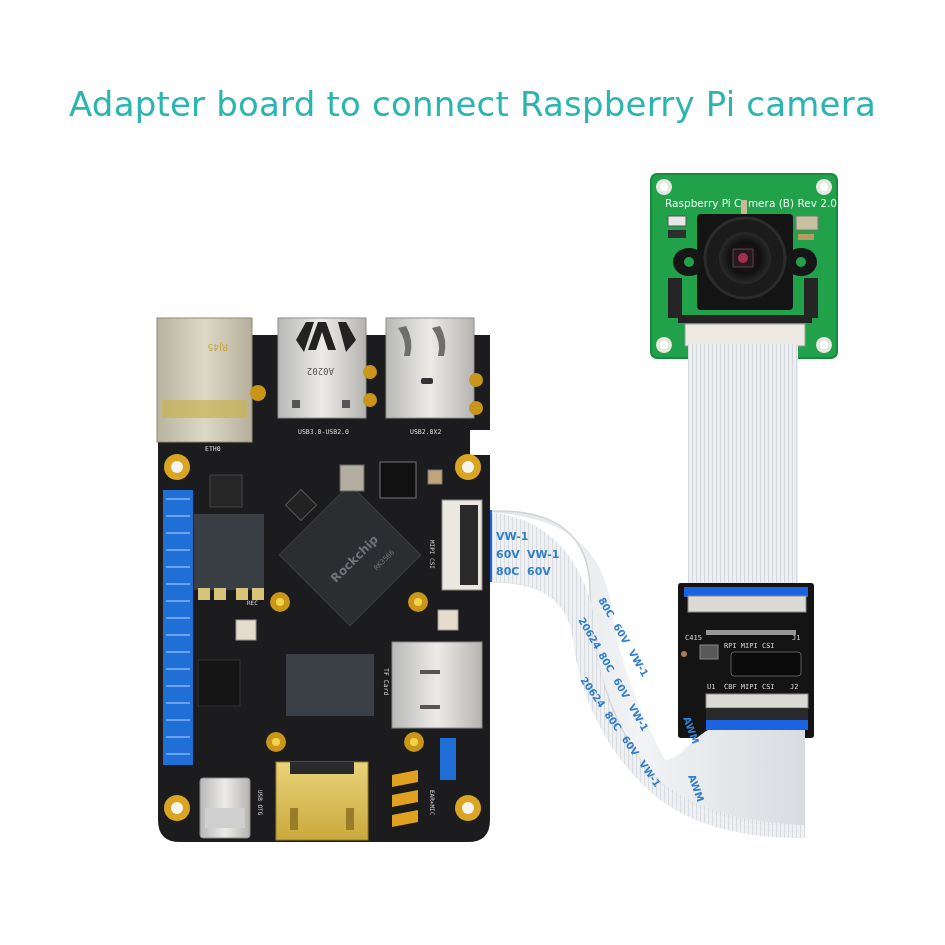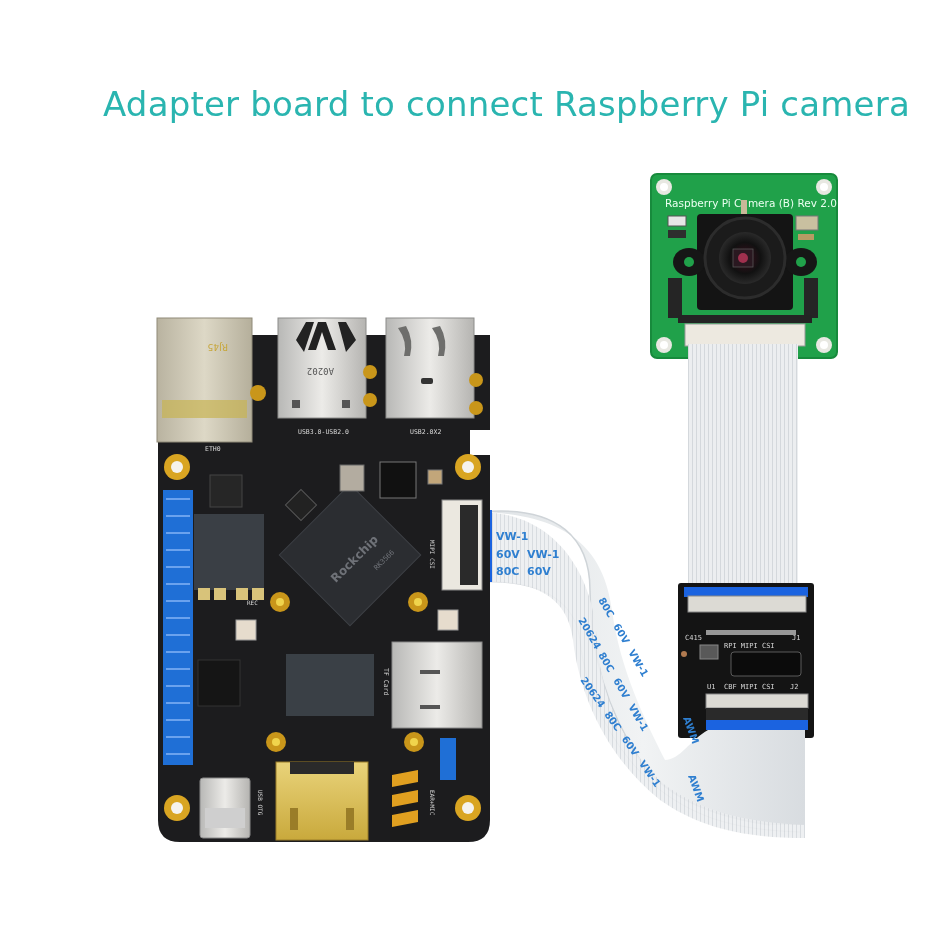--- a/index.html
+++ b/index.html
@@ -1,17 +1,17 @@
 <!DOCTYPE html>
 <html><head>
 <meta charset="utf-8">
 <style>
   html,body{margin:0;padding:0;background:#ffffff;}
   body{width:945px;height:945px;position:relative;overflow:hidden;font-family:"DejaVu Sans",sans-serif;}
-  .title{position:absolute;left:103px;top:84px;font-family:"DejaVu Sans",sans-serif;font-size:34px;letter-spacing:0.2px;color:#2ab5b0;white-space:nowrap;font-weight:normal;}
+  .title{position:absolute;left:69px;top:84px;font-family:"DejaVu Sans",sans-serif;font-size:34px;letter-spacing:0.2px;color:#2ab5b0;white-space:nowrap;font-weight:normal;}
   svg{position:absolute;left:0;top:0;}
   .silk{font-family:"DejaVu Sans Mono",monospace;fill:#d8d8d8;}
   .cabletxt{font-family:"DejaVu Sans",sans-serif;font-weight:bold;fill:#2f7fd0;}
 </style>
 </head>
 <body>
 
 <div class="title">Adapter board to connect Raspberry Pi camera</div>
 
 <svg width="945" height="945" viewBox="0 0 945 945">

